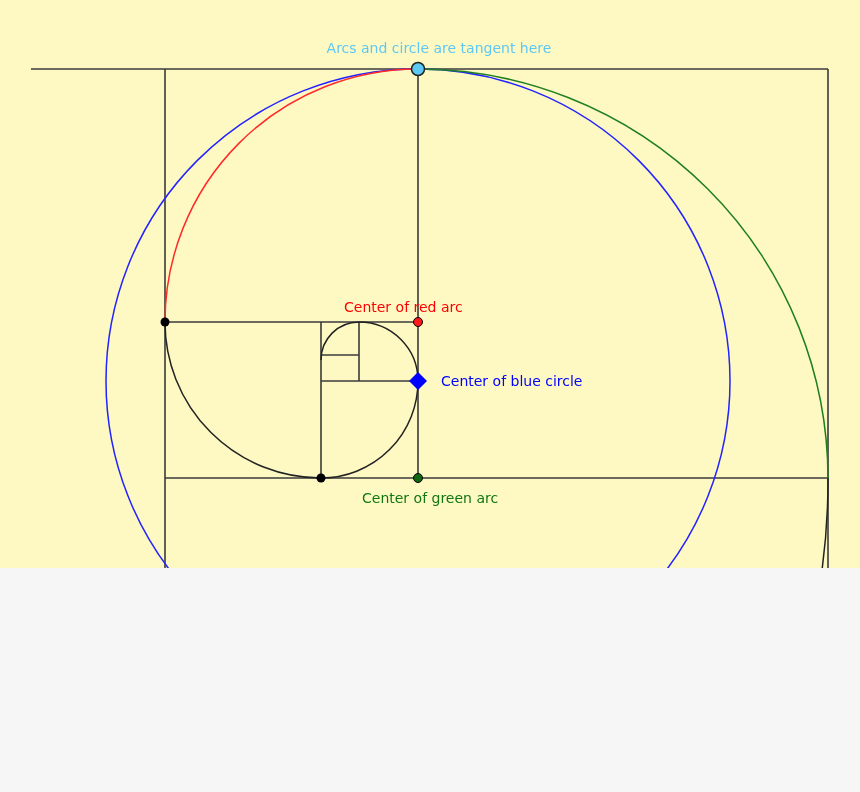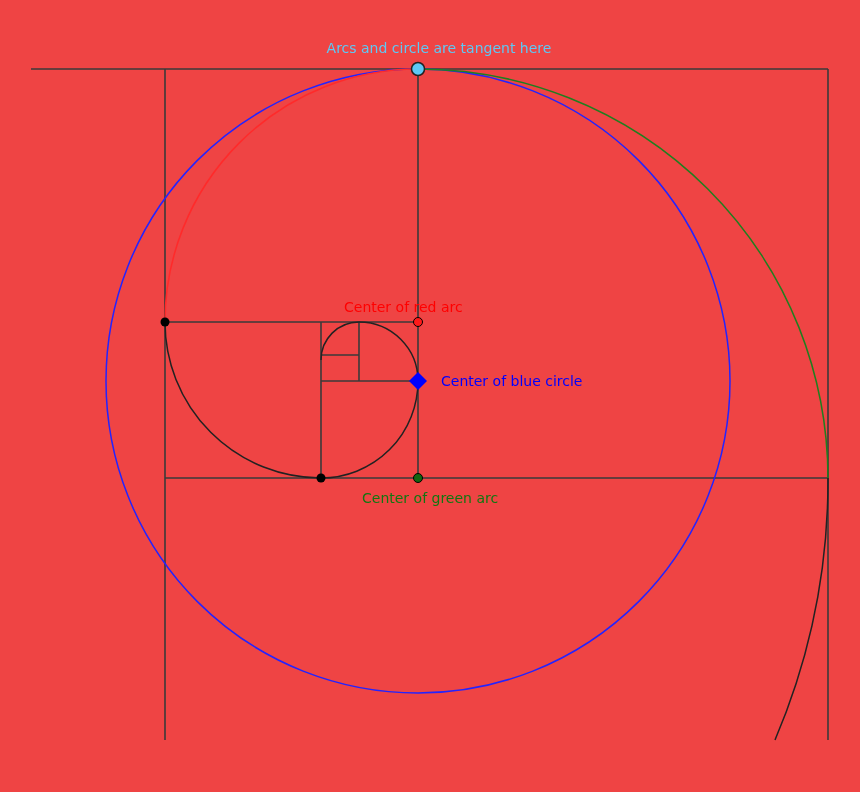--- a/index.html
+++ b/index.html
@@ -1,16 +1,16 @@
 <!DOCTYPE html>
 <html><head>
   <meta charset="utf-8">
   <style>
     html, body { margin: 0; padding: 0; background: #f6f6f6; }
-    .canvas { position: relative; width: 860px; height: 792px; background: #ef4444; overflow: hidden; text-decoration: underline; }
+    .canvas { position: relative; width: 860px; height: 568px; background: #fef9c3; overflow: hidden; text-decoration: underline; }
     svg { position: absolute; left: 0; top: 0; }
     .lbl { font-family: "DejaVu Sans", sans-serif; font-size: 14px; }
   </style>
 </head>
 <body>
 
 <div class="canvas">
   <svg width="860" height="792" viewBox="0 0 860 792">
 
     <g stroke="#3a3a3a" stroke-width="1.6" fill="none">

